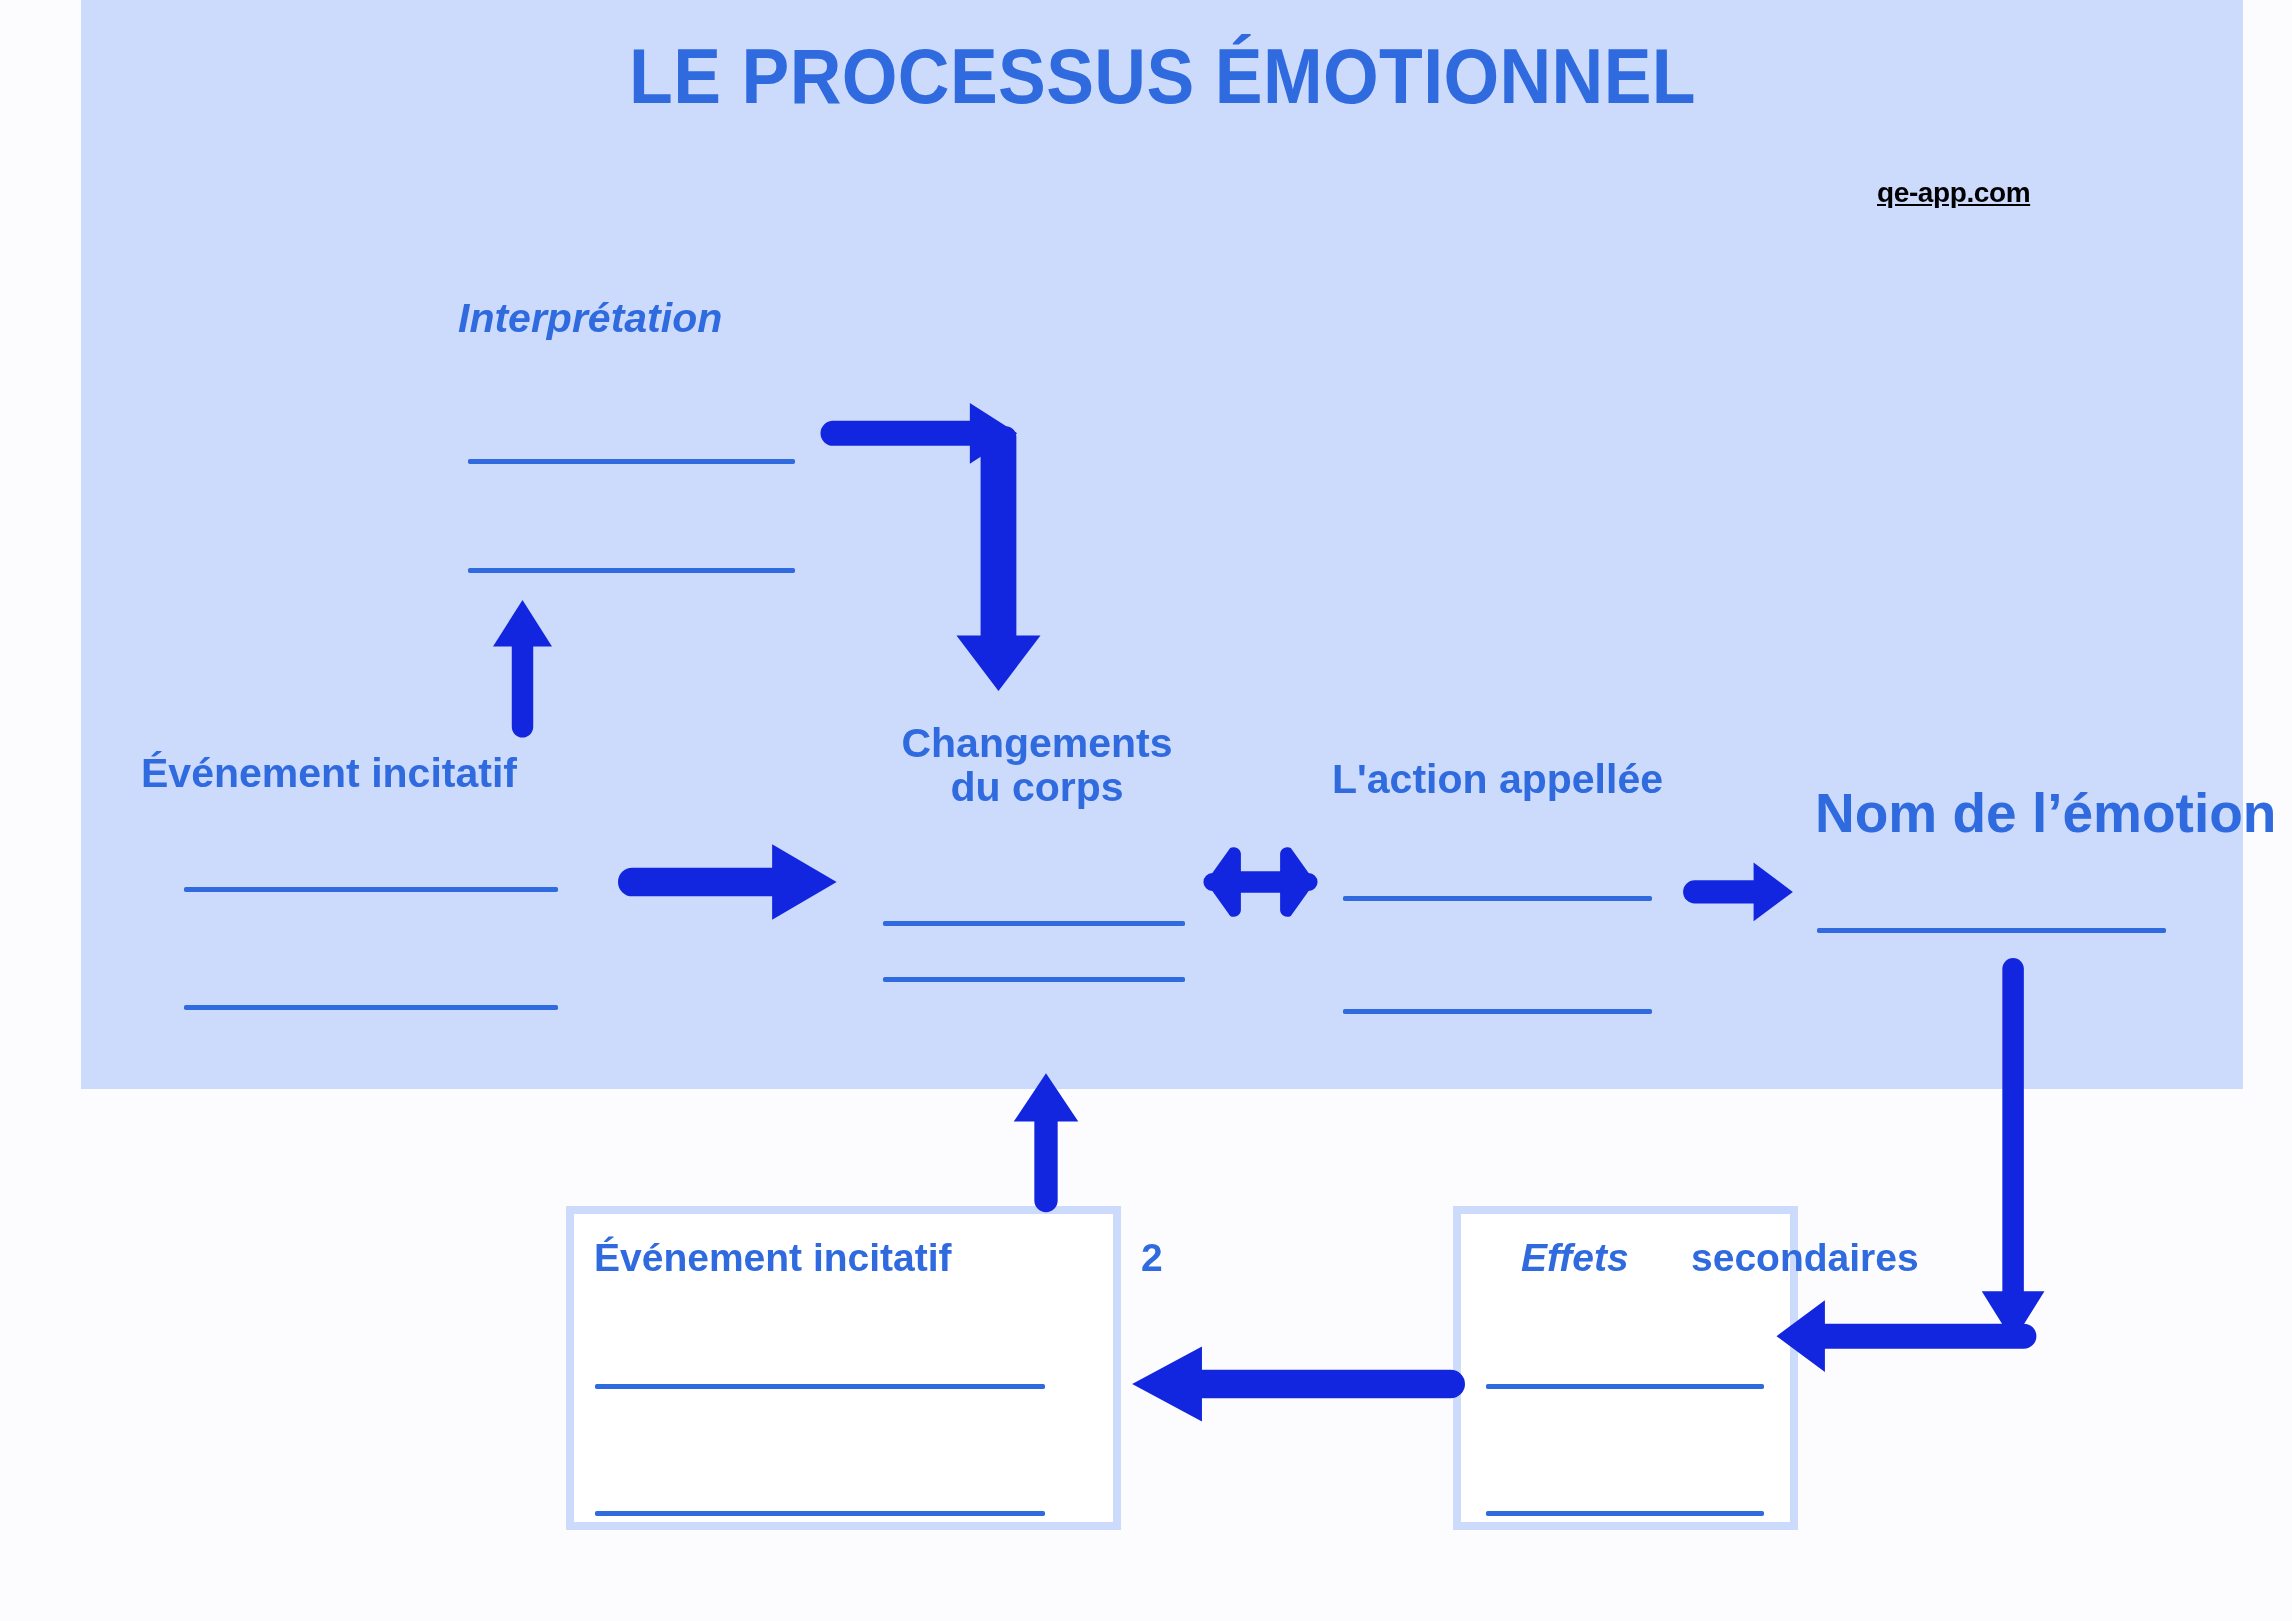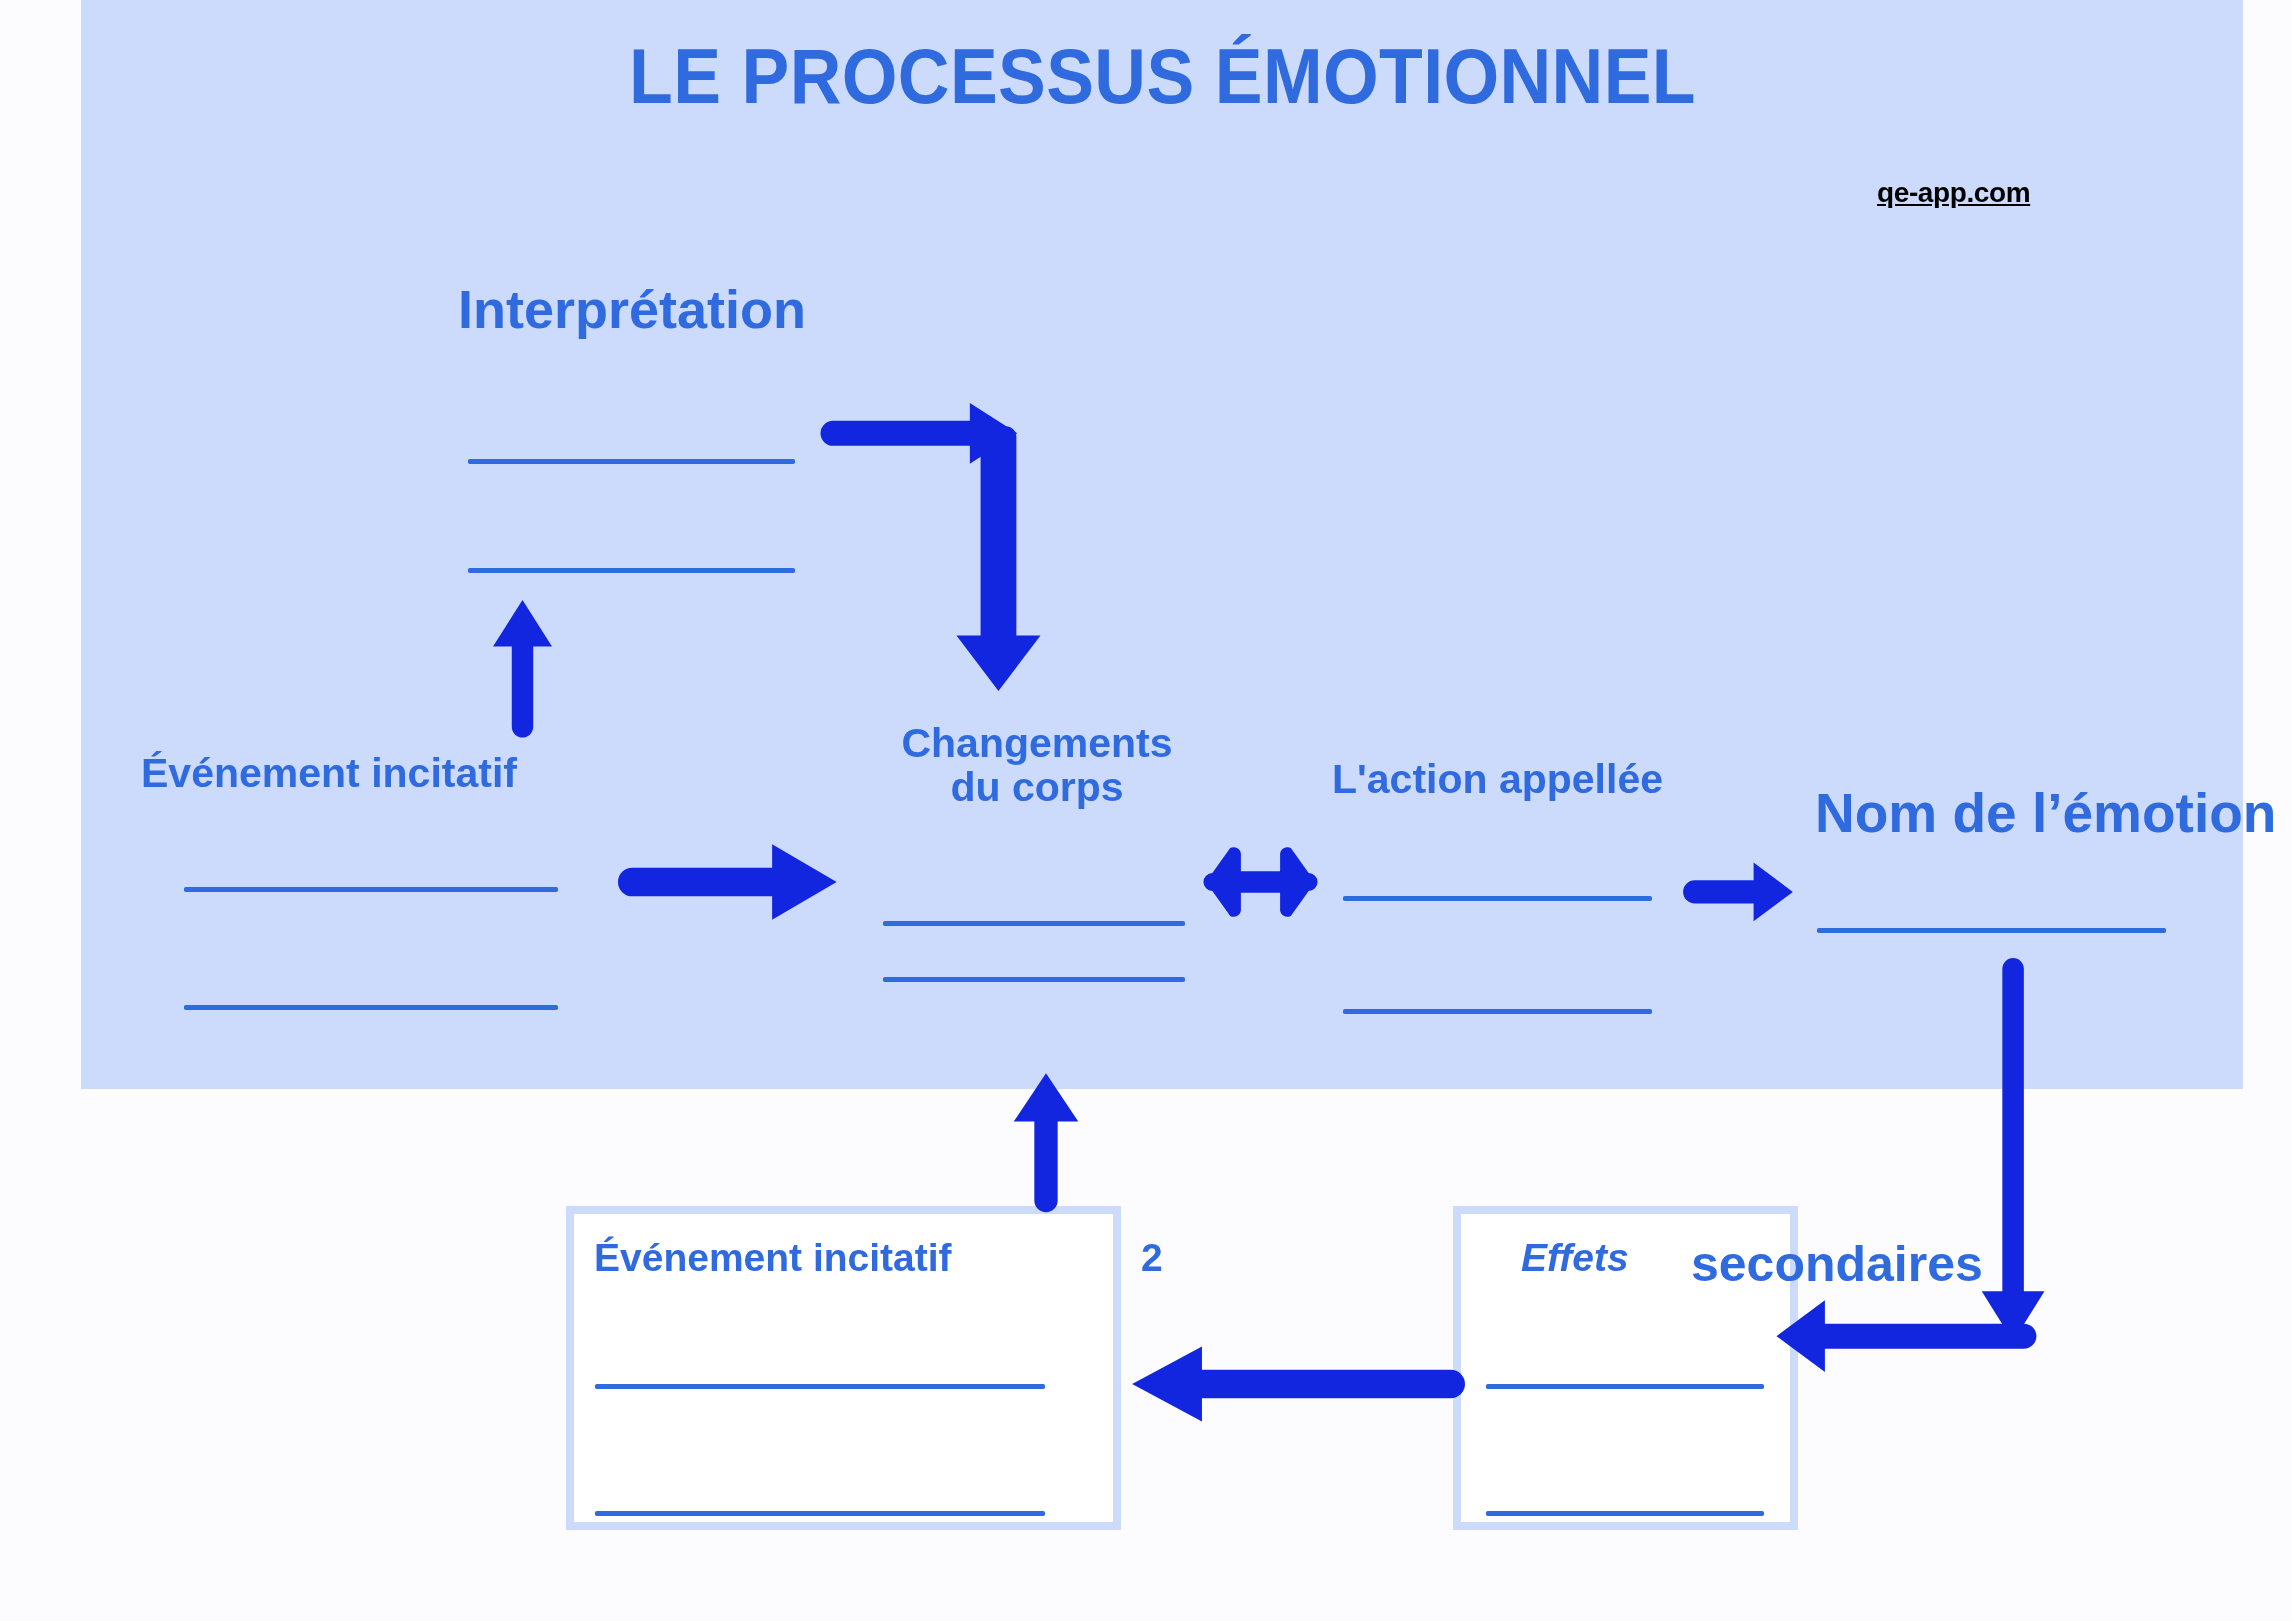--- a/index.html
+++ b/index.html
@@ -87,21 +87,21 @@
 </head>
 <body>
 
 <div id="canvas">
 
   <div id="blue-panel"></div>
 
   <div id="page-title">LE PROCESSUS ÉMOTIONNEL</div>
   <div id="watermark">qe-app.com</div>
 
-  <div class="label" style="left:442px; top:280px; font-size:54px;">Interprétation</div>
+  <div class="label" style="left:442px; top:296px; font-size:41px;font-style:italic;">Interprétation</div>
   <div class="rule" style="left:452px; top:459px; width:327px;"></div>
   <div class="rule" style="left:452px; top:568px; width:327px;"></div>
 
   <div class="label" style="left:125px; top:751px; font-size:41px;">Événement incitatif</div>
   <div class="rule" style="left:168px; top:887px; width:374px;"></div>
   <div class="rule" style="left:168px; top:1005px; width:374px;"></div>
 
   <div class="label" style="left:851px; top:721px; font-size:41px; text-align:center; width:340px; white-space:normal;">
     <div>Changements</div>
     <div>du corps</div>
@@ -117,21 +117,21 @@
   <div class="rule" style="left:1801px; top:928px; width:349px;"></div>
 
   <div class="wbox" style="left:550px; top:1206px; width:555px; height:324px;"></div>
   <div class="label" style="left:578px; top:1237px; font-size:39px;">Événement   incitatif</div>
   <div class="label" style="left:1125px; top:1237px; font-size:39px;">2</div>
   <div class="rule" style="left:579px; top:1384px; width:450px;"></div>
   <div class="rule" style="left:579px; top:1511px; width:450px;"></div>
 
   <div class="wbox" style="left:1437px; top:1206px; width:345px; height:324px;"></div>
   <div class="label" style="left:1505px; top:1237px; font-size:39px;font-style:italic;">Effets</div>
-  <div class="label" style="left:1675px; top:1237px; font-size:50px;">secondaires</div>
+  <div class="label" style="left:1675px; top:1237px; font-size:39px;">secondaires</div>
   <div class="rule" style="left:1470px; top:1384px; width:278px;"></div>
   <div class="rule" style="left:1470px; top:1511px; width:278px;"></div>
 
   <svg class="svg-arrow" style="left:466px; top:591px; width:81px; height:143px;" viewBox="0 0 90 160">
     <path d="M45 10 L78 62 L57 62 L57 152 A12 12 0 0 1 33 152 L33 62 L12 62 Z" fill="#1226e0"></path>
   </svg>
 
   <svg class="svg-arrow" style="left:797px; top:394px; width:269px; height:313px;" viewBox="0 0 300 350">
     <path d="M22 30 A14 14 0 0 0 22 58 L175 58 L175 78 L228 44 L175 10 L175 30 Z" fill="#1226e0"></path>
     <path d="M187 36 L215 36 A12 12 0 0 1 227 48 L227 270 L254 270 L207 332 L160 270 L187 270 Z" fill="#1226e0"></path>

